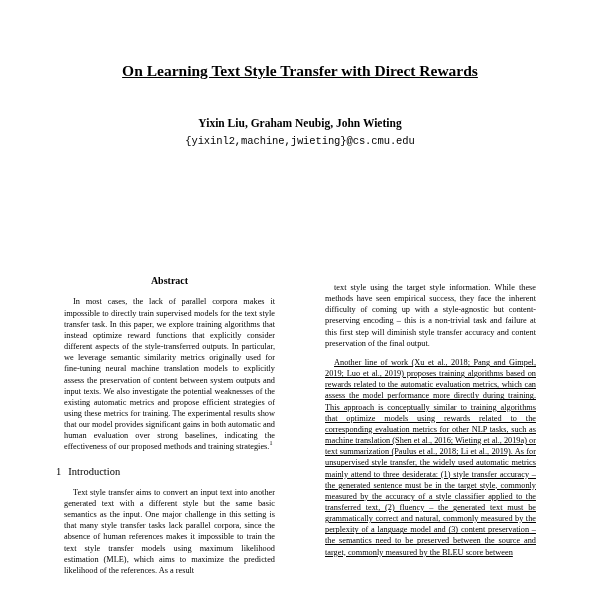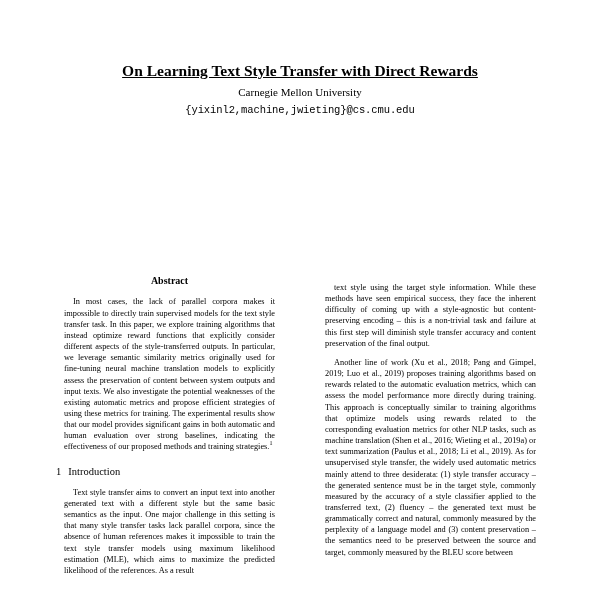--- a/index.html
+++ b/index.html
@@ -82,31 +82,32 @@
   .section-head .num {
     margin-right: 7px;
   }
   sup {
     font-size: 6px;
     vertical-align: super;
     line-height: 0;
   }
   .col-right .para + .para {
     margin-top: 6px;
+    text-decoration: underline;
   }
 </style>
 </head>
 <body>
 
 <div class="page">
 
   <div class="title">On Learning Text Style Transfer with Direct Rewards</div>
 
+  <div class="authors">Yixin Liu, Graham Neubig, John Wieting</div>
 
-  <div class="affiliation">Carnegie Mellon University</div>
 
   <div class="email">{yixinl2,machine,jwieting}@cs.cmu.edu</div>
 
   <div class="columns">
 
     <div class="col col-left">
       <div class="abstract-head">Abstract</div>
       <p class="para"><span>In most cases, the lack of parallel corpora makes it impossible to directly train supervised models for the text style transfer task. In this paper, we explore training algorithms that instead optimize reward functions that explicitly consider different aspects of the style-transferred outputs. In particular, we leverage semantic similarity metrics originally used for fine-tuning neural machine translation models to explicitly assess the preservation of content between system outputs and input texts. We also investigate the potential weaknesses of the existing automatic metrics and propose efficient strategies of using these metrics for training. The experimental results show that our model provides significant gains in both automatic and human evaluation over strong baselines, indicating the effectiveness of our proposed methods and training strategies.</span><sup>1</sup></p>
 
       <div class="section-head">

